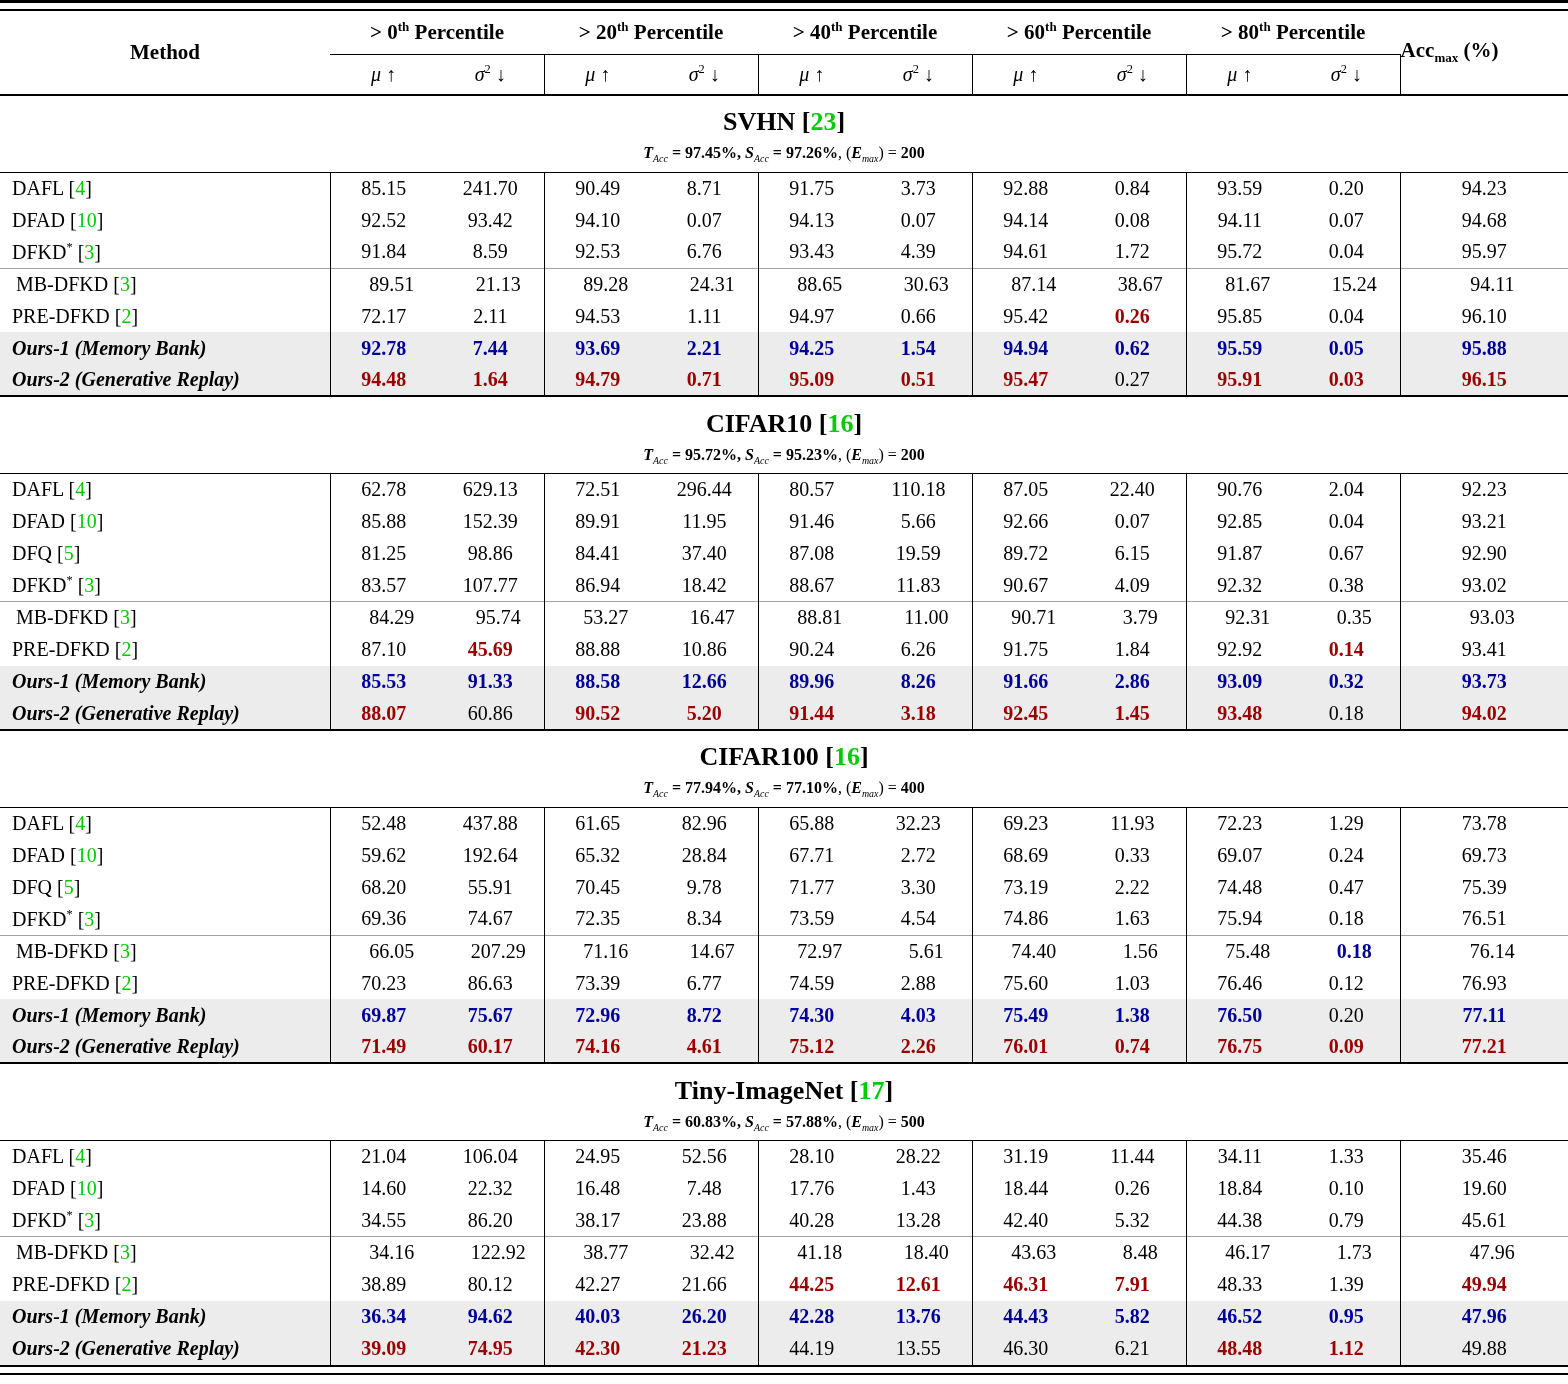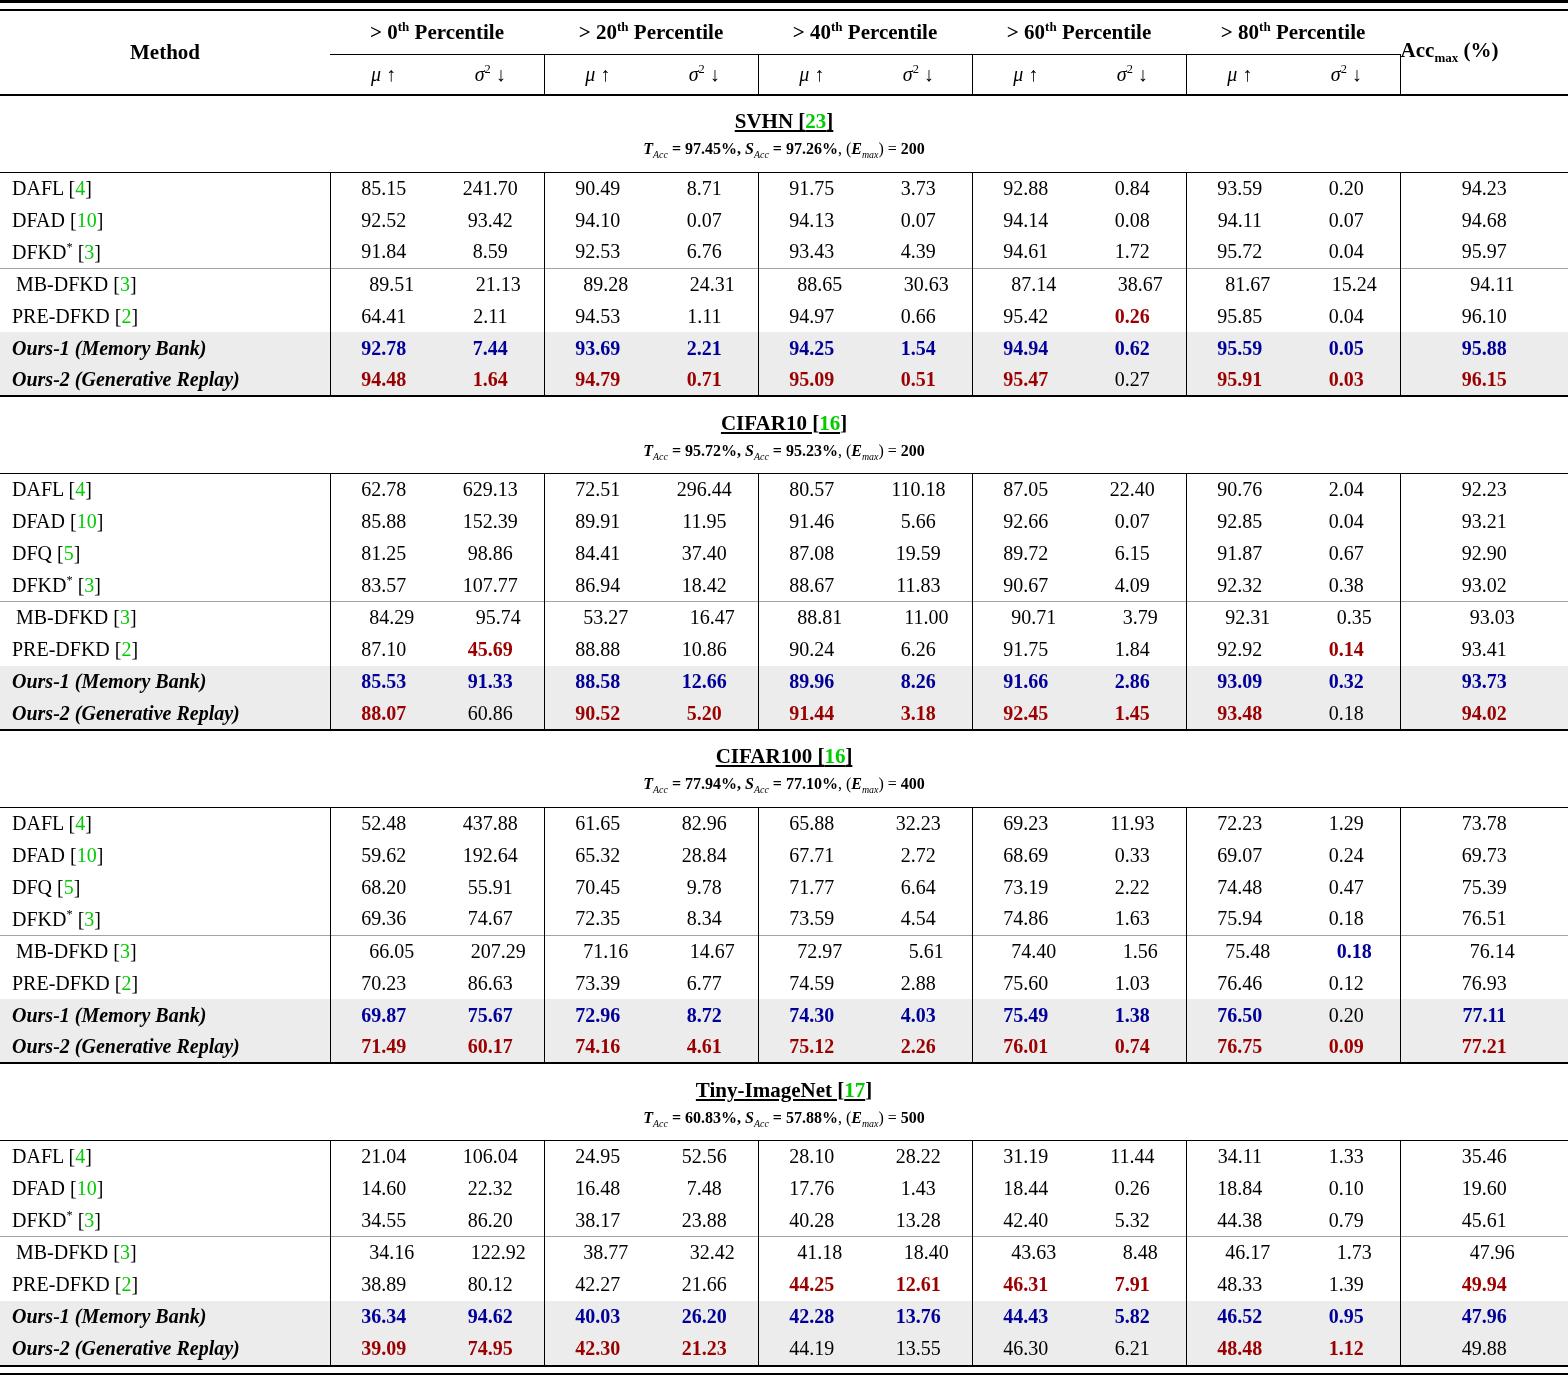--- a/index.html
+++ b/index.html
@@ -15,21 +15,21 @@
   .pct-row{height:44px;}
   .grp{font-size:21px;font-weight:bold;text-align:center;border-bottom:1px solid #000;}
   .method-h{font-size:21px;font-weight:bold;text-align:center;}
   .acc-h{font-size:21px;font-weight:bold;text-align:left;}
   .musig-row{height:40px;}
   .musig-row td{border-bottom:2px solid #000;}
   .sym{font-size:20px;text-align:center;}
   .sep{border-left:1px solid #000;}
   .sepr{border-right:1px solid #000;}
   .title-row td{border-top:2px solid #000;border-bottom:1px solid #000;text-align:center;height:76px;}
-  .title-line{font-size:21px;font-weight:bold;line-height:1.6;text-decoration:underline;}
+  .title-line{font-size:26px;font-weight:bold;line-height:1.6;}
   .sub-line{font-size:16px;line-height:1.25;}
   .data-row{height:32px;}
   .data-row td{font-size:20px;}
   .num{text-align:center;}
   .method{text-align:left;padding-left:12px;}
   .main-start td{border-top:1px solid #a3a3a3;padding-left:16px;}
   .ours{background:var(--c-shade);margin-top:40px;}
   .ours .method{font-weight:bold;font-style:italic;}
   .c-k{color:#000;}
   .c-b{color:var(--c-blue);font-weight:bold;}
@@ -145,21 +145,21 @@
           <td class="num c-k sep">88.65</td>
           <td class="num c-k">30.63</td>
           <td class="num c-k sep">87.14</td>
           <td class="num c-k">38.67</td>
           <td class="num c-k sep">81.67</td>
           <td class="num c-k">15.24</td>
           <td class="num c-k sep acc">94.11</td>
         </tr>
         <tr class="data-row">
           <td class="method"><span>PRE-DFKD [</span><span class="green">2</span><span>]</span></td>
-          <td class="num c-k sep">64.41</td>
+          <td class="num c-k sep">72.17</td>
           <td class="num c-k">2.11</td>
           <td class="num c-k sep">94.53</td>
           <td class="num c-k">1.11</td>
           <td class="num c-k sep">94.97</td>
           <td class="num c-k">0.66</td>
           <td class="num c-k sep">95.42</td>
           <td class="num c-r">0.26</td>
           <td class="num c-k sep">95.85</td>
           <td class="num c-k">0.04</td>
           <td class="num c-k sep acc">96.10</td>
@@ -344,21 +344,21 @@
           <td class="num c-k">0.24</td>
           <td class="num c-k sep acc">69.73</td>
         </tr>
         <tr class="data-row">
           <td class="method"><span>DFQ [</span><span class="green">5</span><span>]</span></td>
           <td class="num c-k sep">68.20</td>
           <td class="num c-k">55.91</td>
           <td class="num c-k sep">70.45</td>
           <td class="num c-k">9.78</td>
           <td class="num c-k sep">71.77</td>
-          <td class="num c-k">6.64</td>
+          <td class="num c-k">3.30</td>
           <td class="num c-k sep">73.19</td>
           <td class="num c-k">2.22</td>
           <td class="num c-k sep">74.48</td>
           <td class="num c-k">0.47</td>
           <td class="num c-k sep acc">75.39</td>
         </tr>
         <tr class="data-row">
           <td class="method"><span>DFKD</span><span class="sup">*</span><span> [</span><span class="green">3</span><span>]</span></td>
           <td class="num c-k sep">69.36</td>
           <td class="num c-k">74.67</td>

